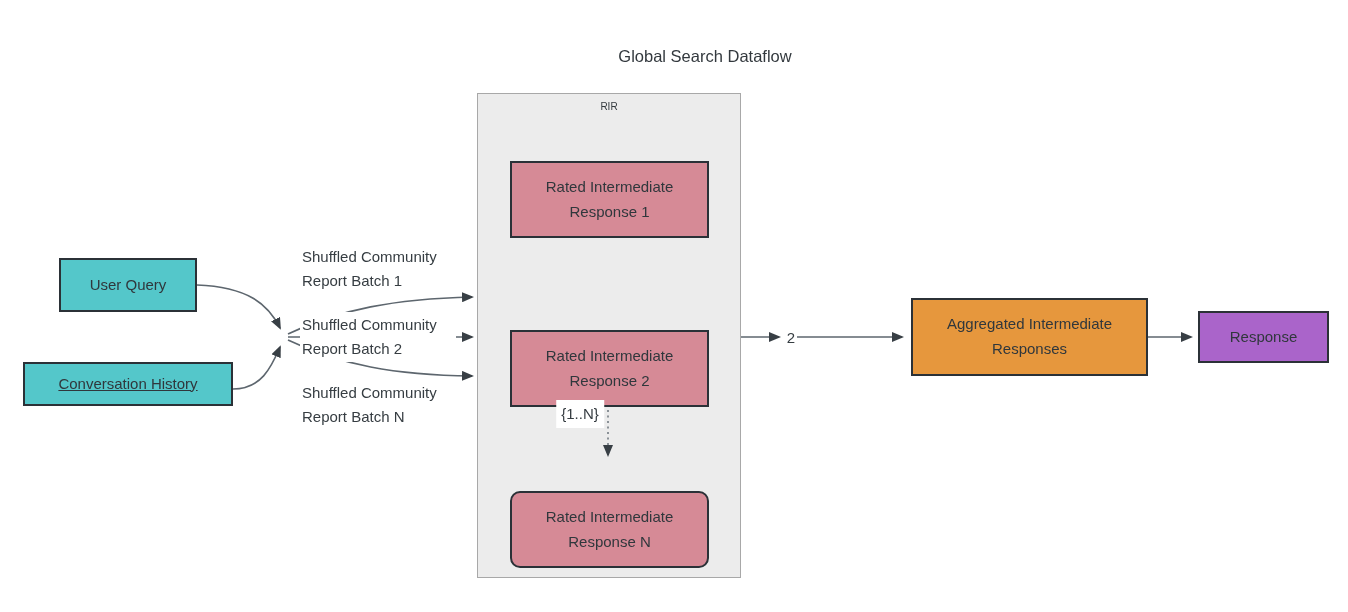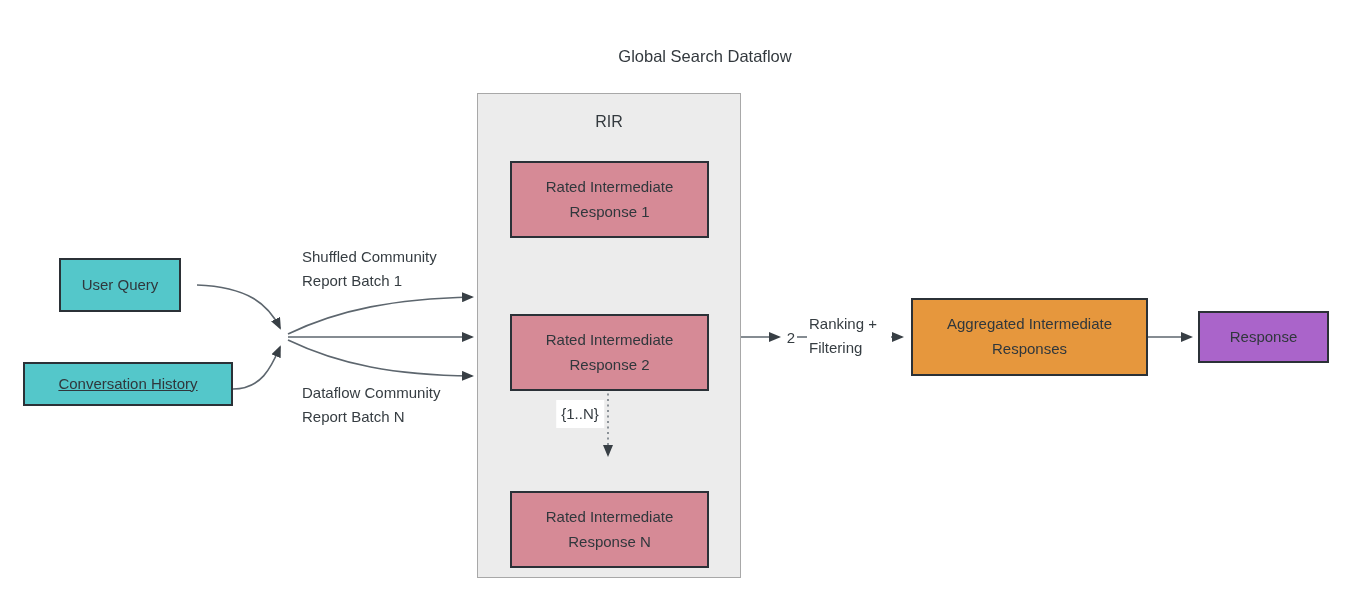--- a/index.html
+++ b/index.html
@@ -9,33 +9,33 @@
   }
   .diagram-title{
     position:absolute;left:0;top:47px;width:1348px;text-align:center;
     font-size:16.5px;color:#33393e;padding-left:31px;
   }
   .subgraph{
     position:absolute;left:477px;top:93px;width:264px;height:485px;
     background:#ececec;border:1px solid #a8a8a8;box-sizing:border-box;
   }
   .subgraph-label{
-    position:absolute;top:19px;left:0;width:100%;text-align:center;
-    font-size:16px;color:#33393e;
+    position:absolute;top:7px;left:0;width:100%;text-align:center;
+    font-size:10px;color:#33393e;
   }
   .node{
     position:absolute;box-sizing:border-box;border:2px solid #2b3137;
     display:flex;align-items:center;justify-content:center;text-align:center;
     font-size:15px;line-height:1.65;color:#30373c;z-index:3;
   }
-  .node-user-query{left:59px;top:258px;width:122px;height:54px;}
+  .node-user-query{left:59px;top:258px;width:138px;height:54px;}
   .node-conversation-history{left:23px;top:362px;width:210px;height:44px;text-decoration:underline;}
   .node-rated{left:32px;width:199px;height:77px;padding:0 18px;margin-top:27px;}
   .node-rated-1{top:40px;}
-  .node-rated-2{top:193px;}
+  .node-rated-2{top:209px;}
   .node-rated-n{top:370px;}
   .node-aggregated{left:911px;top:298px;width:237px;height:78px;padding:0 20px;}
   .node-response{left:1198px;top:311px;width:131px;height:52px;}
   .edges-layer{position:absolute;left:0;top:0;z-index:2;pointer-events:none;}
   .edge-label{
     position:absolute;transform:translate(-50%,-50%);z-index:4;
     background:#ffffff;text-align:left;font-size:15px;line-height:1.6;
     color:#363d42;padding:1px 2px;
   }
   .edge-label-batch-1{left:378px;top:269px;width:152px;}
@@ -49,21 +49,21 @@
 <body>
 
 <div class="canvas">
 
   <div class="diagram-title">Global Search Dataflow</div>
 
   <div class="subgraph">
     <div class="subgraph-label">RIR</div>
     <div class="node node-rated node-rated-1" style="background: rgb(214, 138, 150);">Rated Intermediate Response 1</div>
     <div class="node node-rated node-rated-2" style="background: rgb(214, 138, 150);">Rated Intermediate Response 2</div>
-    <div class="node node-rated node-rated-n" style="background: rgb(214, 138, 150);">Rated Intermediate Response N</div>
+    <div class="node node-rated node-rated-n" style="background: rgb(214, 138, 150); border-radius: 10px;">Rated Intermediate Response N</div>
   </div>
 
   <svg class="edges-layer" width="1348" height="612" viewBox="0 0 1348 612">
     <defs>
       <marker id="arrow" viewBox="0 0 12 10" refX="10" refY="5" markerWidth="12" markerHeight="10" markerUnits="userSpaceOnUse" orient="auto">
         <path d="M0,0 L12,5 L0,10 Z" fill="#383f45"></path>
       </marker>
     </defs>
     <path d="M 197,285 C 248,287 268,304 280,328" fill="none" stroke="#5d666e" stroke-width="1.6" marker-end="url(#arrow)"></path>
     <path d="M 233,389 C 261,389 271,368 280,347" fill="none" stroke="#5d666e" stroke-width="1.6" marker-end="url(#arrow)"></path>
@@ -75,18 +75,18 @@
     <path d="M 797,337 L 902,337" fill="none" stroke="#5d666e" stroke-width="1.6" marker-end="url(#arrow)"></path>
     <path d="M 1148,337 L 1191,337" fill="none" stroke="#5d666e" stroke-width="1.6" marker-end="url(#arrow)"></path>
   </svg>
 
   <div class="node node-user-query" style="background: rgb(84, 199, 202);">User Query</div>
   <div class="node node-conversation-history" style="background: rgb(84, 199, 202);">Conversation History</div>
   <div class="node node-aggregated" style="background: rgb(230, 151, 61);">Aggregated Intermediate Responses</div>
   <div class="node node-response" style="background: rgb(170, 100, 202);">Response</div>
 
   <div class="edge-label edge-label-batch-1">Shuffled Community Report Batch 1</div>
-  <div class="edge-label edge-label-batch-n">Dataflow Community Report Batch N</div>
+  <div class="edge-label edge-label-batch-2">Shuffled Community Report Batch 2</div>
+  <div class="edge-label edge-label-batch-n">Shuffled Community Report Batch N</div>
   <div class="edge-label edge-label-loop">{1..N}</div>
   <div class="edge-label edge-label-count">2</div>
-  <div class="edge-label edge-label-ranking">Ranking + Filtering</div>
 
 </div>
 
 </body></html>

